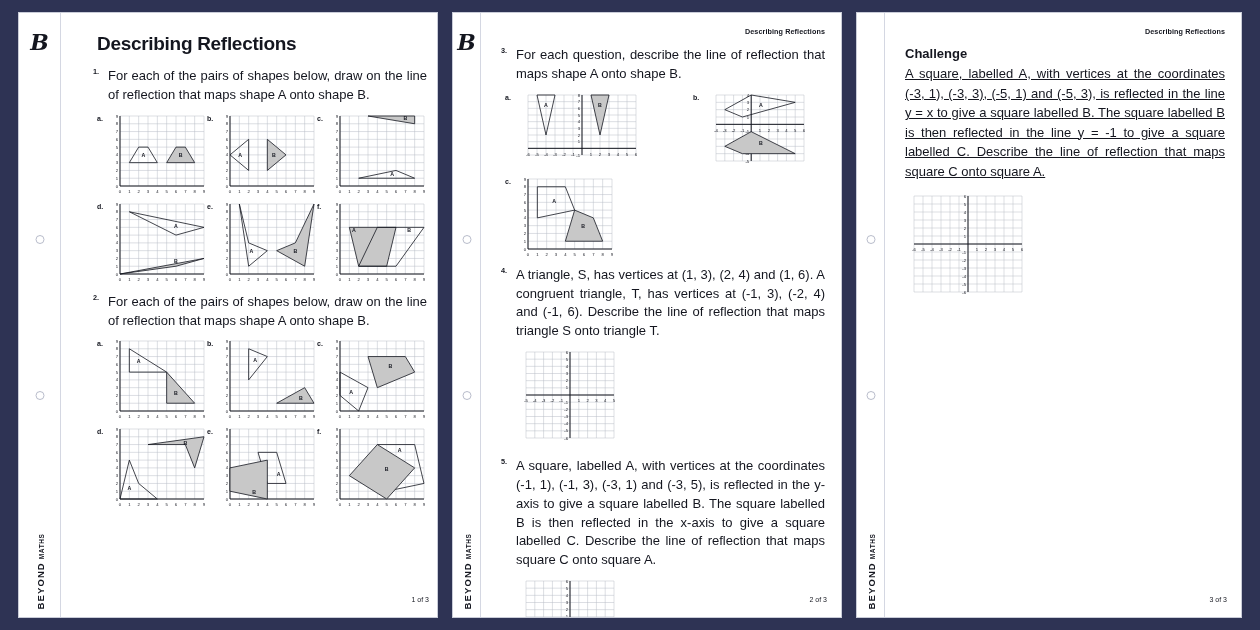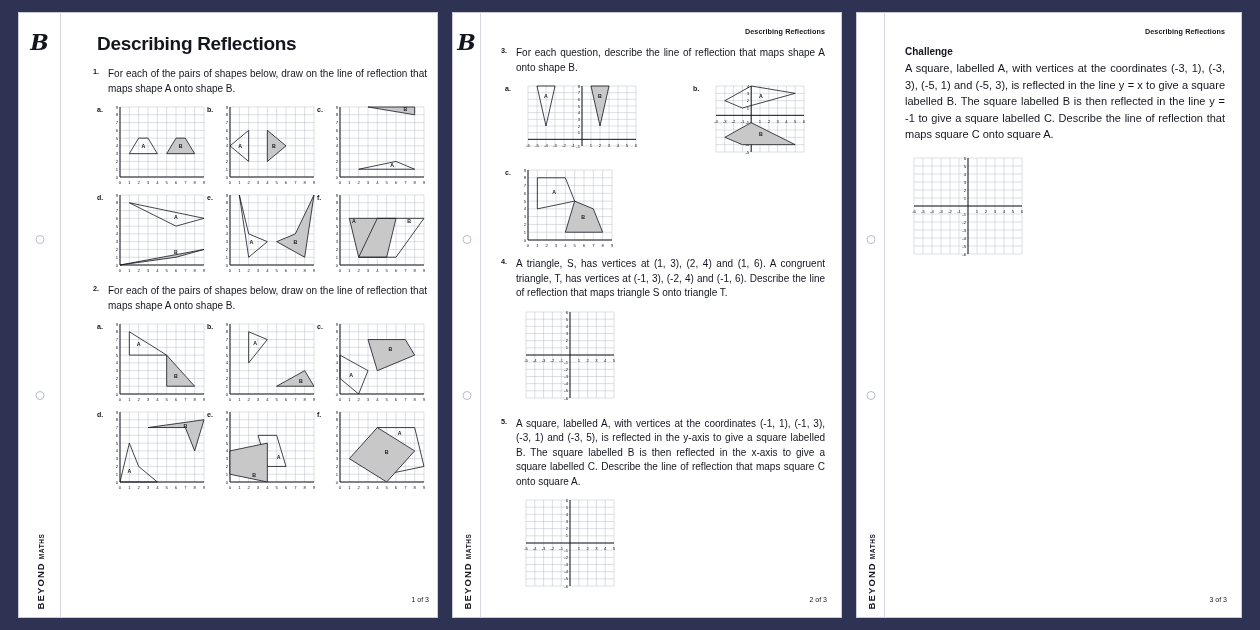--- a/index.html
+++ b/index.html
@@ -65,32 +65,32 @@
     text-align: right;
     font-size: 7.2px; font-weight: bold; color: #14161f;
     letter-spacing: .1px; margin-bottom: 10px;
   }
   .title {
     font-size: 19px; font-weight: bold; color: #14161f;
     letter-spacing: -.3px; margin: 6px 0 12px 22px;
   }
   .qrow { display: flex; margin: 0 0 8px 18px; }
   .qnum { width: 15px; flex: 0 0 15px; font-size: 7.3px; font-weight: bold; color:#14161f; }
-  .qtxt { font-size: 10px; line-height: 1.45; color: #14161f; text-align: justify; }
+  .qtxt { font-size: 13px; line-height: 1.45; color: #14161f; text-align: justify; }
 
   .grid-row { display: flex; margin-left: 22px; margin-bottom: 6px; }
   .cell { display: flex; align-items: flex-start; }
   .lbl { font-size: 7px; font-weight: bold; color:#14161f; width: 14px; flex:0 0 14px; padding-top: 2px;}
 
   .footer-num {
     position: absolute; right: 14px; bottom: 14px;
     font-size: 7px; color: #14161f;
   }
-  .sub-h { font-size: 10px; font-weight: bold; color:#14161f; margin-bottom: 3px; }
-  .para { font-size: 11px; line-height: 1.5; color:#14161f; text-align: justify; }
+  .sub-h { font-size: 13px; font-weight: bold; color:#14161f; margin-bottom: 3px; }
+  .para { font-size: 13px; line-height: 1.5; color:#14161f; text-align: justify; text-decoration: underline; }
   svg { display: block; }
 </style>
 </head>
 <body>
 
 <div class="stage">
 
   <div class="page" id="page1">
     <div class="rail">
       <div class="logo-mark">B</div>

